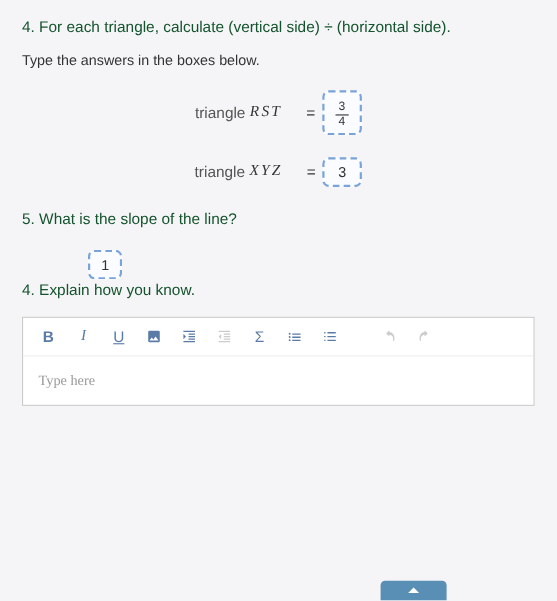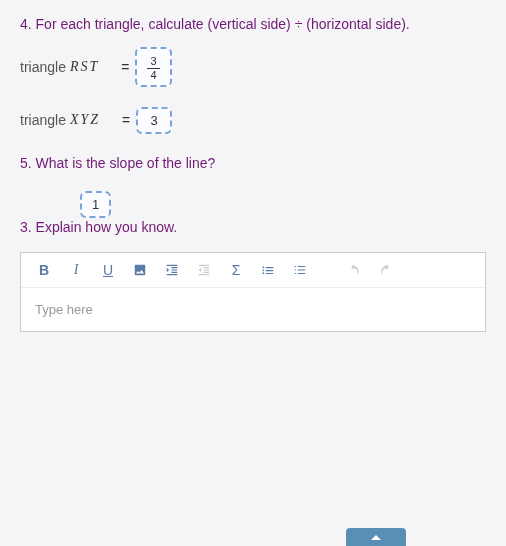--- a/index.html
+++ b/index.html
@@ -6,23 +6,23 @@
     body {
       font-family: Arial, sans-serif;
       background: #f5f5f7;
       width: 506px;
       height: 546px;
       padding: 15px 20px;
       color: #333;
       position: relative;
       overflow: hidden;
     }
-    .prompt { font-size: 14px; color: #701a75; margin-bottom: 12px; line-height: 1.4; }
+    .prompt { font-size: 14px; color: #14532d; margin-bottom: 12px; line-height: 1.4; }
     .instruction { font-size: 13px; color: #333; margin-bottom: 20px; }
-    .triangle-row { display: flex; align-items: center; margin-bottom: 20px; font-size: 14px; }
+    .triangle-row { display: flex; align-items: center; margin-bottom: 20px; font-size: 14px; justify-content: center; }
     .triangle-label { color: #555; margin-right: 4px; }
     .triangle-name { font-family: 'Times New Roman', serif; font-style: italic; letter-spacing: 2px; margin-right: 16px; }
     .equals { margin: 0 6px; }
     .answer-box {
       border: 2px dashed #7aa3d8;
       border-radius: 6px;
       padding: 4px 10px;
       min-width: 36px;
       text-align: center;
       background: #fafcff;
@@ -71,20 +71,21 @@
     }
     .tb-btn.bold { font-weight: bold; }
     .tb-btn.italic { font-style: italic; font-family: 'Times New Roman', serif; }
     .tb-btn.underline { text-decoration: underline; }
     .tb-btn.disabled { color: #ccc; }
     .tb-spacer { flex: 0 0 8px; }
     .editor-body {
       padding: 14px;
       color: #999;
       font-size: 13px;
+      font-family: Liberation Serif, serif;
     }
     .bottom-tab {
       position: absolute;
       bottom: 0;
       right: 100px;
       background: #5a8fb5;
       width: 60px;
       height: 18px;
       border-radius: 4px 4px 0 0;
       display: flex;
@@ -93,20 +94,21 @@
       color: #fff;
       font-size: 10px;
     }
     .icon-svg { width: 14px; height: 14px; fill: currentColor; }
   </style>
 </head>
 <body>
 
 <div>
   <p class="prompt">4. For each triangle, calculate (vertical side) ÷ (horizontal side).</p>
+  <p class="instruction">Type the answers in the boxes below.</p>
 
   <div class="triangle-row">
     <span class="triangle-label">triangle</span>
     <span class="triangle-name">RST</span>
     <span class="equals">=</span>
     <span class="answer-box">
       <span class="fraction">
         <span class="num">3</span>
         <span class="den">4</span>
       </span>
@@ -122,21 +124,21 @@
 </div>
 
 <div class="section">
   <p class="prompt">5. What is the slope of the line?</p>
   <div class="q5-answer">
     <span class="q5-box">1</span>
   </div>
 </div>
 
 <div class="section">
-  <p class="prompt">3. Explain how you know.</p>
+  <p class="prompt">4. Explain how you know.</p>
 
   <div class="editor">
     <div class="toolbar">
       <span class="tb-btn bold">B</span>
       <span class="tb-btn italic">I</span>
       <span class="tb-btn underline">U</span>
       <span class="tb-btn">
         <svg class="icon-svg" viewBox="0 0 24 24">
             <path d="M21 19V5a2 2 0 0 0-2-2H5a2 2 0 0 0-2 2v14a2 2 0 0 0 2 2h14a2 2 0 0 0 2-2zM8.5 13.5l2.5 3 3.5-4.5L19 18H5l3.5-4.5z"></path>
           </svg>

